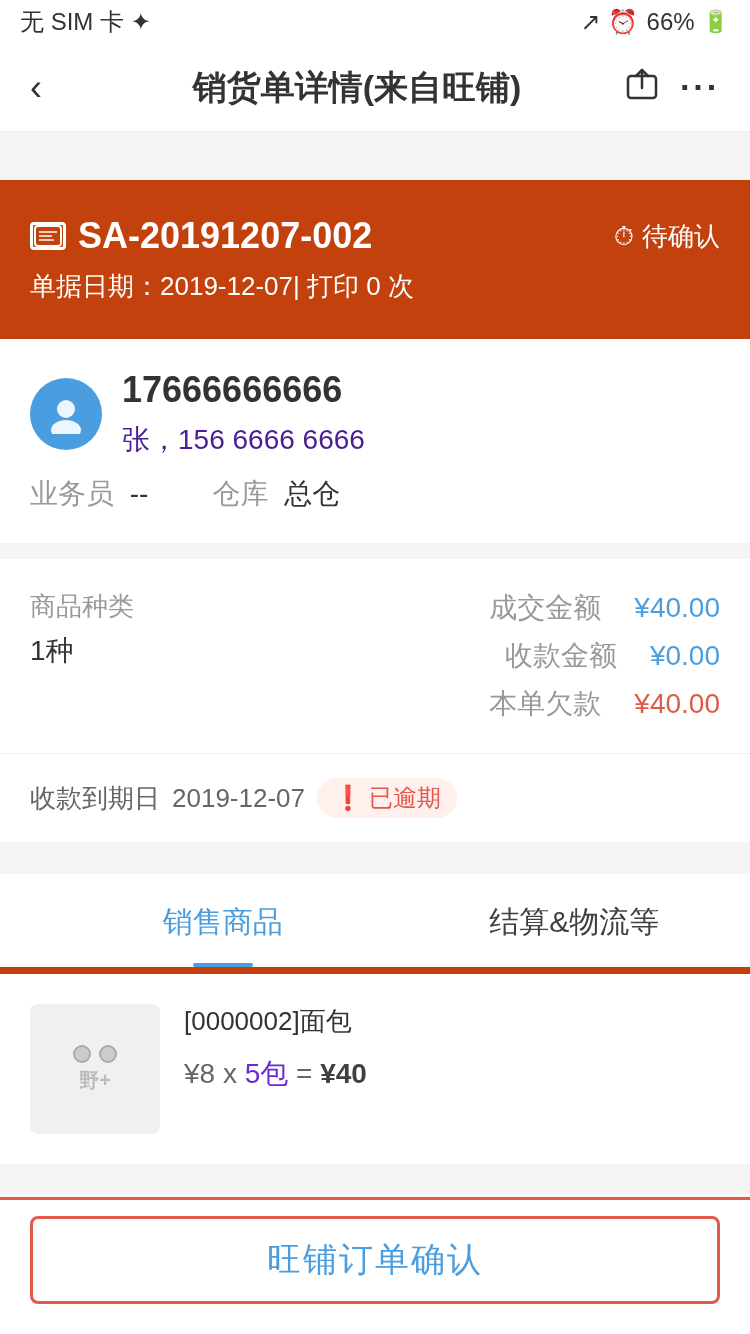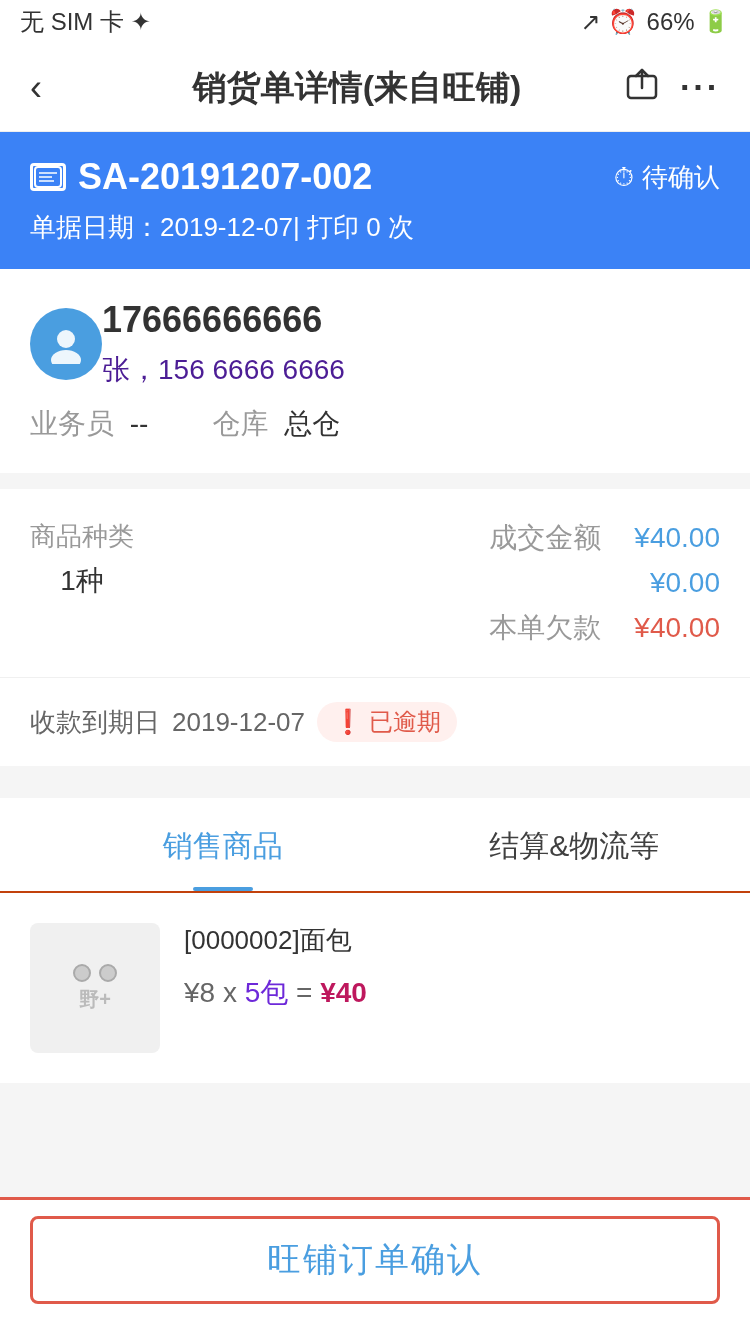--- a/index.html
+++ b/index.html
@@ -54,22 +54,23 @@
       align-items: center;
       gap: 20px;
     }
     .nav-share-icon, .nav-more-icon {
       font-size: 32px;
       color: #333;
       cursor: pointer;
     }
     
     .order-header {
-      background: #3b82f6;
-      padding: 24px 30px;
+      background: #c2410c;
+      padding: 35px 30px;
+      margin-top: 48px;
     }
     .order-id-row {
       display: flex;
       align-items: center;
       justify-content: space-between;
     }
     .order-id {
       font-size: 36px;
       font-weight: 700;
       color: #fff;
@@ -102,20 +103,21 @@
     }
     
     .customer-section {
       background: #fff;
       padding: 30px;
       margin-top: 0;
     }
     .customer-row {
       display: flex;
       align-items: center;
+      gap: 20px;
     }
     .avatar {
       width: 72px;
       height: 72px;
       border-radius: 50%;
       background: #4A9EE0;
       display: flex;
       align-items: center;
       justify-content: center;
       color: #fff;
@@ -151,21 +153,20 @@
       background: #fff;
       padding: 30px;
       display: flex;
       justify-content: space-between;
       align-items: flex-start;
     }
     .summary-left {
       display: flex;
       flex-direction: column;
       gap: 8px;
-      text-align: center;
     }
     .summary-label {
       font-size: 26px;
       color: #999;
     }
     .summary-value {
       font-size: 28px;
       color: #333;
     }
     .summary-right {
@@ -204,21 +205,21 @@
       align-items: center;
       gap: 6px;
     }
     
     .tabs-section {
       background: #fff;
       margin-top: 16px;
     }
     .tabs-row {
       display: flex;
-      border-bottom: 2px solid #c2410c;
+      border-bottom: 7px solid #c2410c;
       padding-left: 47px;
     }
     .tab-item {
       flex: 1;
       text-align: center;
       padding: 28px 0 24px;
       font-size: 30px;
       color: #404040;
       cursor: pointer;
       position: relative;
@@ -287,21 +288,21 @@
       font-size: 26px;
       color: #333;
       font-weight: 500;
       margin-bottom: 16px;
     }
     .product-price-row {
       font-size: 28px;
       color: #666;
     }
     .product-price-row .qty { color: #6d28d9; }
-    .product-price-row .total { color: #be185d; font-weight: 600; }
+    .product-price-row .total { color: #404040; font-weight: 600; }
     
     .empty-area {
       background: #f5f5f5;
       flex: 1;
       min-height: 200px;
     }
     
     .bottom-bar {
       position: fixed;
       bottom: 0;
@@ -409,20 +410,21 @@
   <div class="summary-left">
     <div class="summary-label">商品种类</div>
     <div class="summary-value">1种</div>
   </div>
   <div class="summary-right">
     <div class="amount-row">
       <span class="amount-label">成交金额</span>
       <span class="amount-value-blue">¥40.00</span>
     </div>
     <div class="amount-row">
+      <span class="amount-label">收款金额</span>
       <span class="amount-value-blue">¥0.00</span>
     </div>
     <div class="amount-row">
       <span class="amount-label">本单欠款</span>
       <span class="amount-value-red">¥40.00</span>
     </div>
   </div>
 </div>
 
 <div class="due-section">

